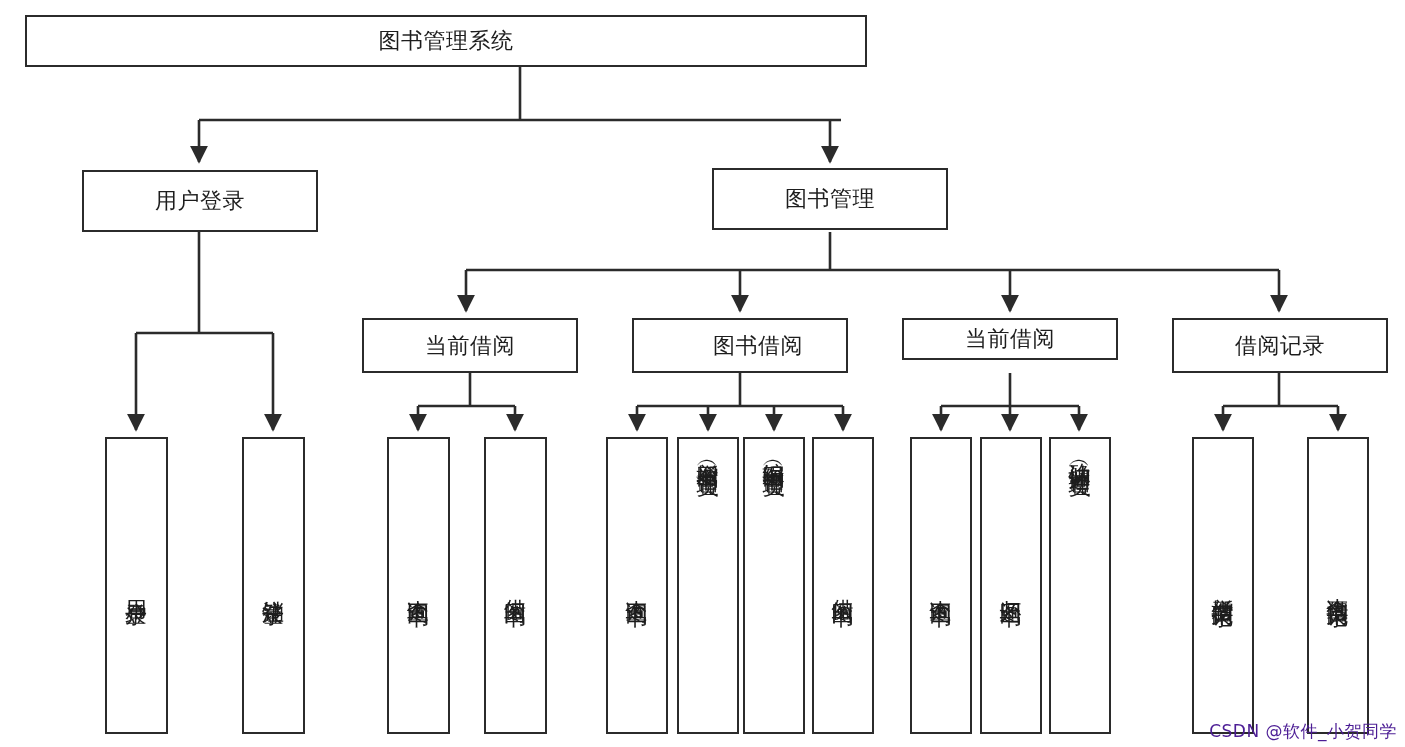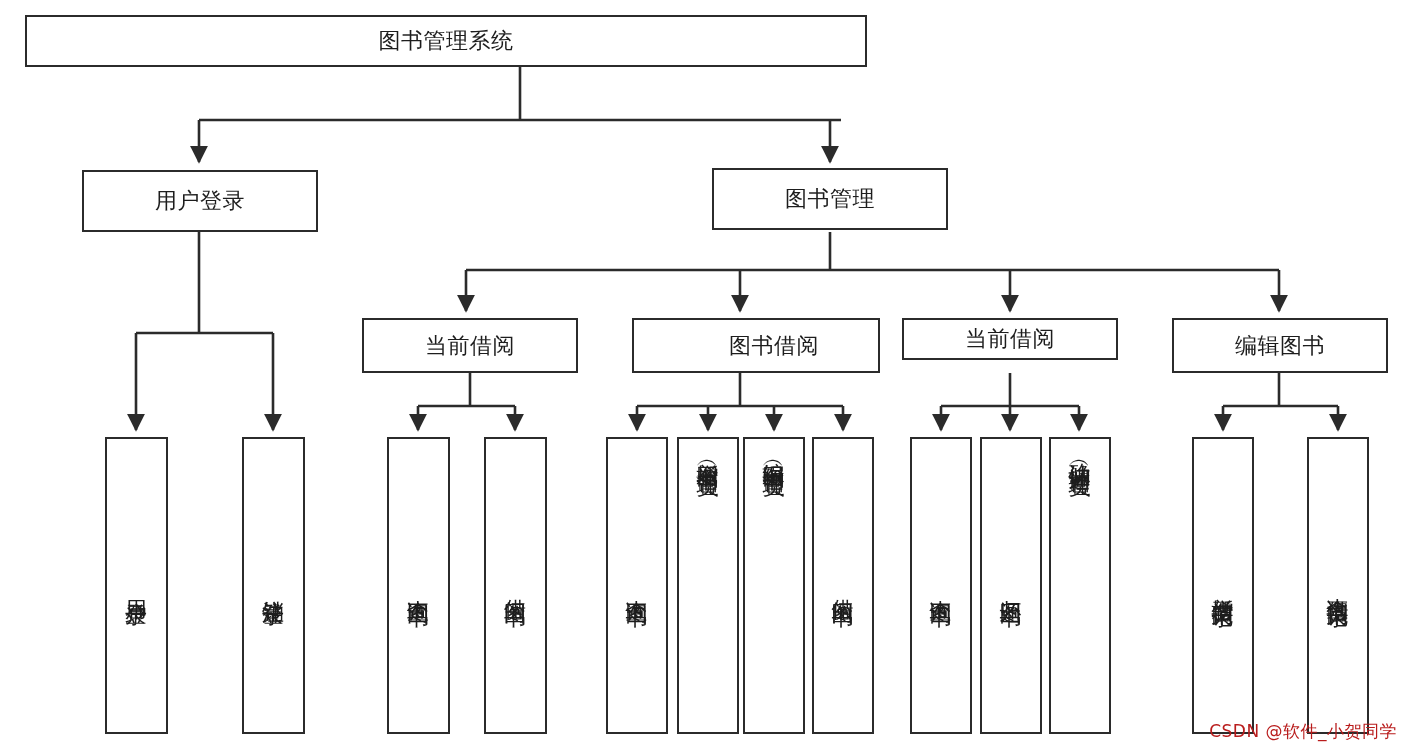--- a/index.html
+++ b/index.html
@@ -60,21 +60,21 @@
   }
   .node.vert.center {
     align-items: center;
     padding-top: 0;
   }
   .watermark {
     position: absolute;
     right: 8px;
     bottom: 4px;
     font-size: 17px;
-    color: #b91c1c;
+    color: #4c1d95;
     z-index: 5;
     white-space: nowrap;
     letter-spacing: 0.5px;
   }
 </style>
 </head>
 <body>
 
 <div id="stage">
 
@@ -135,28 +135,28 @@
   <div class="node horiz" style="left:82px; top:170px; width:236px; height:62px;">
     <span class="label">用户登录</span>
   </div>
   <div class="node horiz" style="left:712px; top:168px; width:236px; height:62px;">
     <span class="label">图书管理</span>
   </div>
 
   <div class="node horiz" style="left:362px; top:318px; width:216px; height:55px;">
     <span class="label">当前借阅</span>
   </div>
-  <div class="node horiz" style="left:632px; top:318px; width:248px; height:55px;padding-left:36px;">
+  <div class="node horiz" style="left:632px; top:318px; width:216px; height:55px;padding-left:36px;">
     <span class="label">图书借阅</span>
   </div>
   <div class="node horiz" style="left:902px; top:318px; width:216px; height:42px;">
     <span class="label">当前借阅</span>
   </div>
   <div class="node horiz" style="left:1172px; top:318px; width:216px; height:55px;">
-    <span class="label">编辑图书</span>
+    <span class="label">借阅记录</span>
   </div>
 
   <div class="node vert center" style="left:105px; top:437px; width:63px; height:297px;">
     <span class="label">用户登录</span>
   </div>
   <div class="node vert center" style="left:242px; top:437px; width:63px; height:297px;">
     <span class="label">注销登录</span>
   </div>
 
   <div class="node vert center" style="left:387px; top:437px; width:63px; height:297px;">

